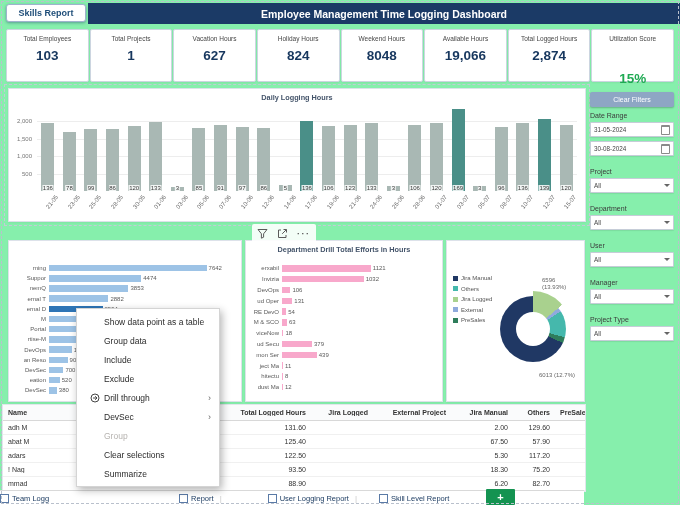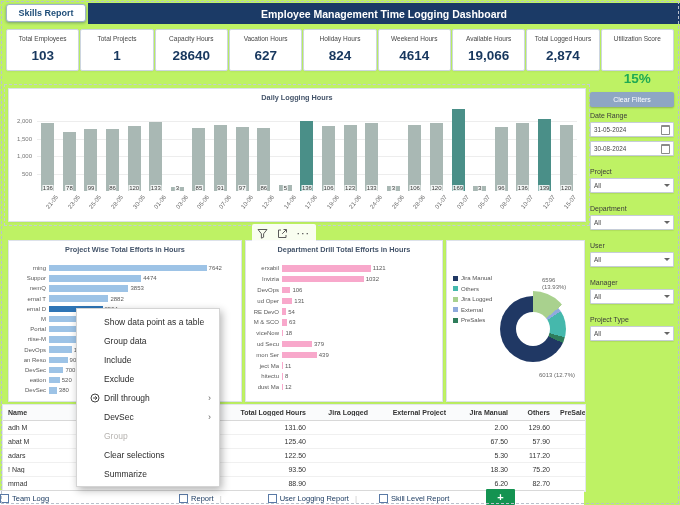--- a/index.html
+++ b/index.html
@@ -1,22 +1,22 @@
 <!DOCTYPE html>
 <html><head>
 <meta charset="utf-8">
 <style>
   html,body{margin:0;padding:0;background:#dfe3e8;}
-  .canvas{position:relative;width:680px;height:505px;background:#bef264;font-family:"Liberation Sans",sans-serif;overflow:hidden;color:#333;}
+  .canvas{position:relative;width:680px;height:505px;background:#86efac;font-family:"Liberation Sans",sans-serif;overflow:hidden;color:#333;}
   .canvas::after{content:"";position:absolute;inset:1px;border:1px dashed #b9c0cc;pointer-events:none;z-index:45;}
 
   .skills-btn{position:absolute;left:6px;top:4px;width:80px;height:18px;background:#fff;border:1px solid #9fb3cd;border-radius:3px;color:#1f4e79;font-weight:bold;font-size:9px;box-shadow:0 1px 3px rgba(30,60,110,.45);z-index:5;font-family:inherit;cursor:pointer;}
   .titlebar{position:absolute;left:88px;top:3px;width:592px;height:21px;background:#1b3a66;color:#fff;font-size:10.5px;font-weight:bold;display:flex;align-items:center;justify-content:center;}
 
-  .kpi-row{position:absolute;left:6px;top:29px;width:668px;height:42px;display:flex;gap:1px;}
+  .kpi-row{position:absolute;left:6px;top:29px;width:668px;height:53px;display:flex;gap:1px;}
   .kpi{flex:1;background:#fff;border:1px solid #ccd5e0;border-radius:2px;display:flex;flex-direction:column;align-items:center;padding-top:5px;box-shadow:0 1px 2px rgba(0,0,0,.05);min-width:0;}
   .kpi-label{font-size:6.5px;color:#464646;text-align:center;line-height:7.5px;}
   .kpi-value{margin-top:5px;font-size:13.5px;font-weight:bold;color:#17375e;}
 
   .panel{position:absolute;background:#fff;border:1px solid #dde2ea;box-shadow:0 1px 2px rgba(0,0,0,.05);}
   .panel-title{text-align:center;font-size:7.3px;font-weight:bold;color:#44546a;padding-top:4px;white-space:nowrap;}
 
   .panel-daily{left:8px;top:88px;width:576px;height:132px;outline:1px dashed #c3cad6;outline-offset:3px;}
   #dailyYAxis{position:absolute;left:0;top:18px;width:25px;height:84px;}
   .ytick{position:absolute;right:2px;font-size:6px;color:#777;white-space:nowrap;}
@@ -97,34 +97,30 @@
   <div class="kpi-row" id="kpiRow">
       <div class="kpi">
         <div class="kpi-label">Total Employees</div>
         <div class="kpi-value">103</div>
       </div>
       <div class="kpi">
         <div class="kpi-label">Total Projects</div>
         <div class="kpi-value">1</div>
       </div>
       <div class="kpi">
-        <div class="kpi-label">Capacity Hours</div>
-        <div class="kpi-value">28640</div>
-      </div>
-      <div class="kpi">
         <div class="kpi-label">Vacation Hours</div>
         <div class="kpi-value">627</div>
       </div>
       <div class="kpi">
         <div class="kpi-label">Holiday Hours</div>
         <div class="kpi-value">824</div>
       </div>
       <div class="kpi">
         <div class="kpi-label">Weekend Hours</div>
-        <div class="kpi-value">4614</div>
+        <div class="kpi-value">8048</div>
       </div>
       <div class="kpi">
         <div class="kpi-label">Available Hours</div>
         <div class="kpi-value">19,066</div>
       </div>
       <div class="kpi">
         <div class="kpi-label">Total Logged Hours</div>
         <div class="kpi-value">2,874</div>
       </div>
       <div class="kpi">
@@ -384,21 +380,20 @@
       <div class="fgroup">
         <div class="flabel">Project Type</div>
         <div class="finput">
           <span class="fval">All</span>
           <span class="chev"></span>
         </div>
       </div>
     </div>
 
   <div class="panel panel-project">
-    <div class="panel-title">Project Wise Total Efforts in Hours</div>
     <div id="projectRows">
         <div class="hrow">
           <span class="hlabel">rning</span>
           <span class="hbar" style="width: 157.616px; background: rgb(157, 195, 230);"></span>
           <span class="hval">7642</span>
         </div>
         <div class="hrow">
           <span class="hlabel">Suppor</span>
           <span class="hbar" style="width: 92.2763px; background: rgb(157, 195, 230);"></span>
           <span class="hval">4474</span>

